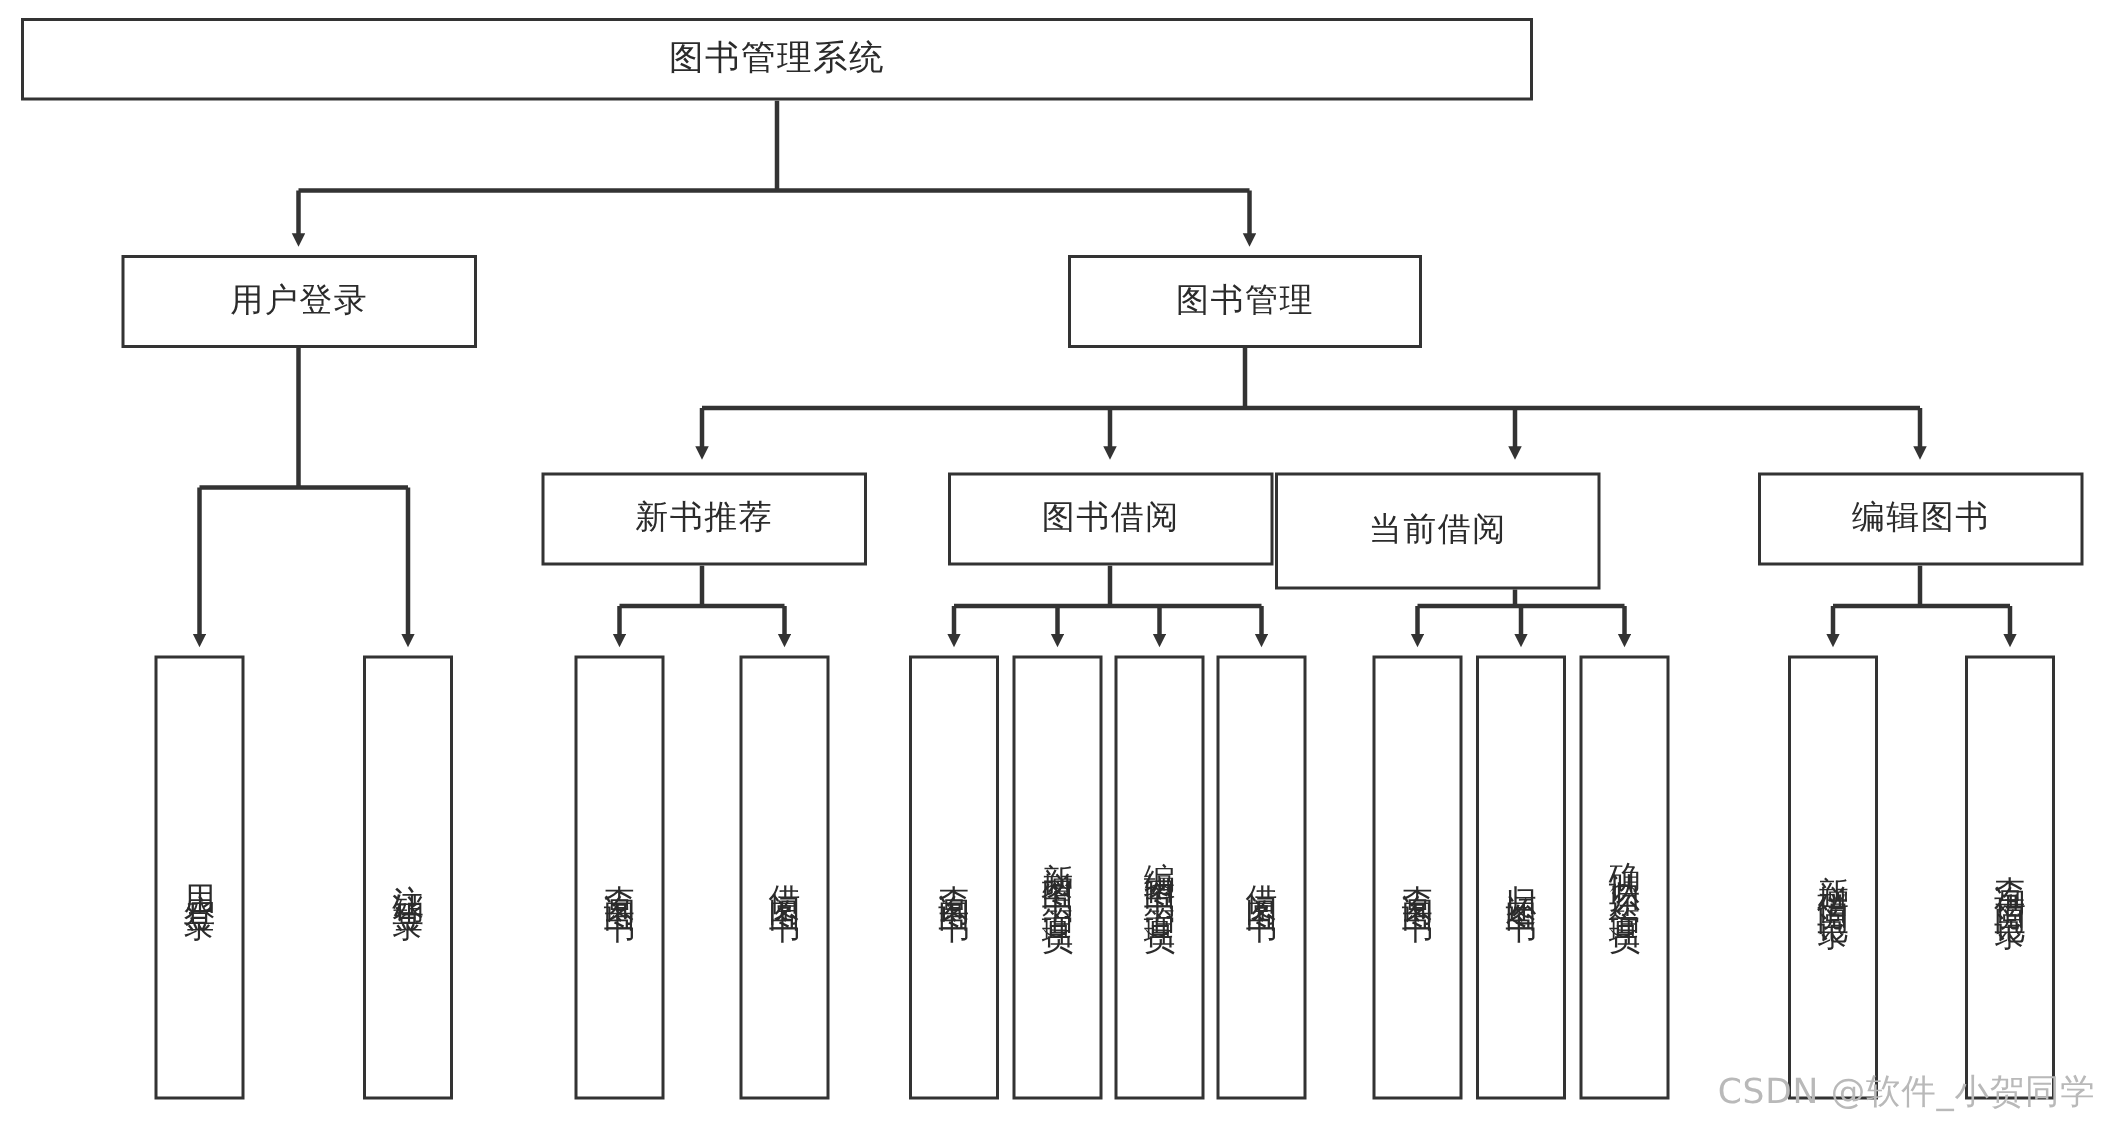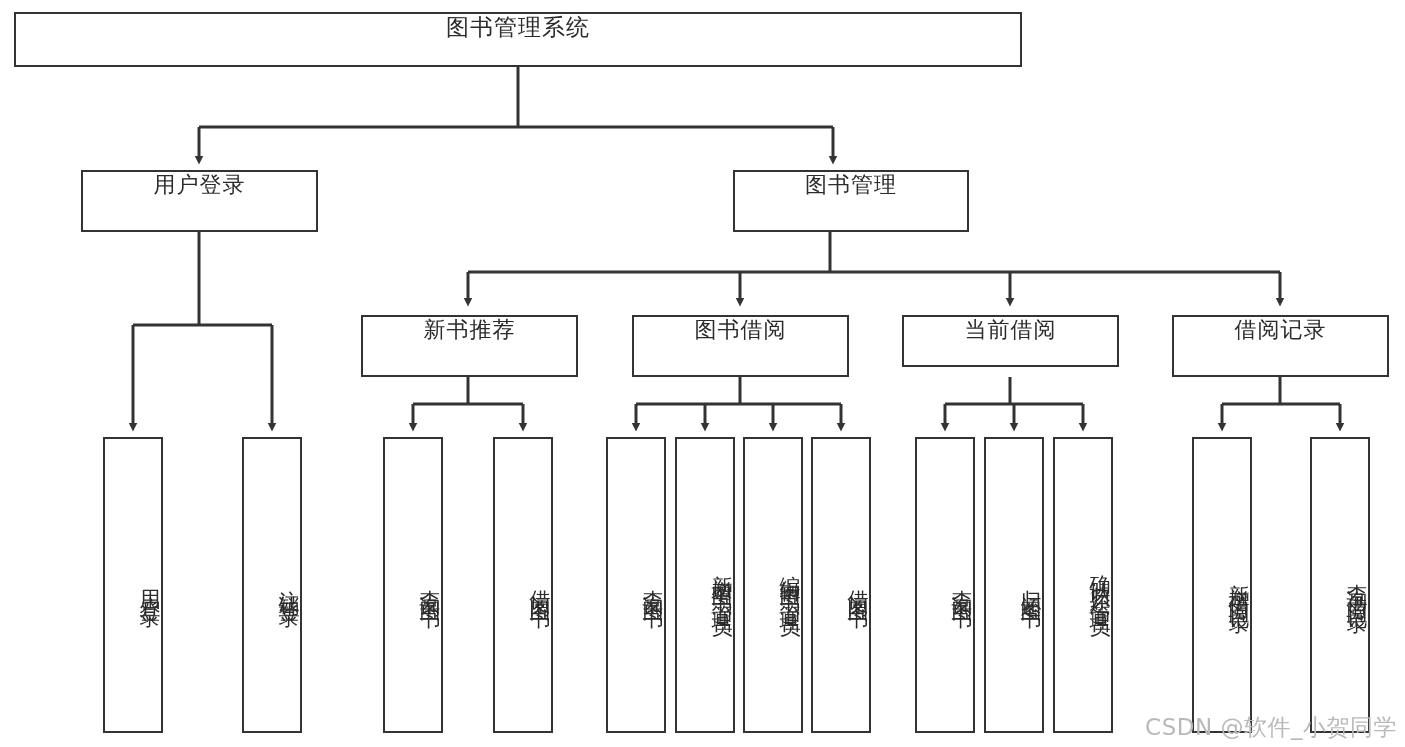--- a/index.html
+++ b/index.html
@@ -26,21 +26,21 @@
     width: 1405px;
     height: 747px;
     pointer-events: none;
   }
   .node {
     position: absolute;
     box-sizing: border-box;
     border: 2.5px solid #333333;
     background: #ffffff;
     display: flex;
-    align-items: flex-start;
+    align-items: center;
     justify-content: center;
     color: #2b2b2b;
   }
   .node.horizontal {
     font-size: 22px;
     letter-spacing: 1px;
     line-height: 1.2;
   }
   .node.root {
     font-size: 23px;
@@ -126,35 +126,35 @@
     </g>
   </svg>
 
   <div class="node horizontal root" style="left:14px; top:12px; width:1008px; height:55px;">
     <span>图书管理系统</span>
   </div>
 
   <div class="node horizontal" style="left:81px; top:170px; width:237px; height:62px;">
     <span>用户登录</span>
   </div>
-  <div class="node horizontal" style="left:712px; top:170px; width:236px; height:62px;margin-left:21px;">
+  <div class="node horizontal" style="left:712px; top:170px; width:236px; height:62px;">
     <span>图书管理</span>
   </div>
 
   <div class="node horizontal" style="left:632px; top:315px; width:217px; height:62px;">
     <span>图书借阅</span>
   </div>
   <div class="node horizontal" style="left:361px; top:315px; width:217px; height:62px;">
     <span>新书推荐</span>
   </div>
-  <div class="node horizontal" style="left:902px; top:315px; width:217px; height:52px;">
+  <div class="node horizontal" style="left:850px; top:315px; width:217px; height:78px;">
     <span>当前借阅</span>
   </div>
   <div class="node horizontal" style="left:1172px; top:315px; width:217px; height:62px;">
-    <span>借阅记录</span>
+    <span>编辑图书</span>
   </div>
 
   <div class="node vertical" style="left:103px; top:437px; width:60px; height:296px;">
     <span class="vlabel">用户登录</span>
   </div>
   <div class="node vertical" style="left:242px; top:437px; width:60px; height:296px;">
     <span class="vlabel">注销登录</span>
   </div>
 
   <div class="node vertical" style="left:383px; top:437px; width:60px; height:296px;">

